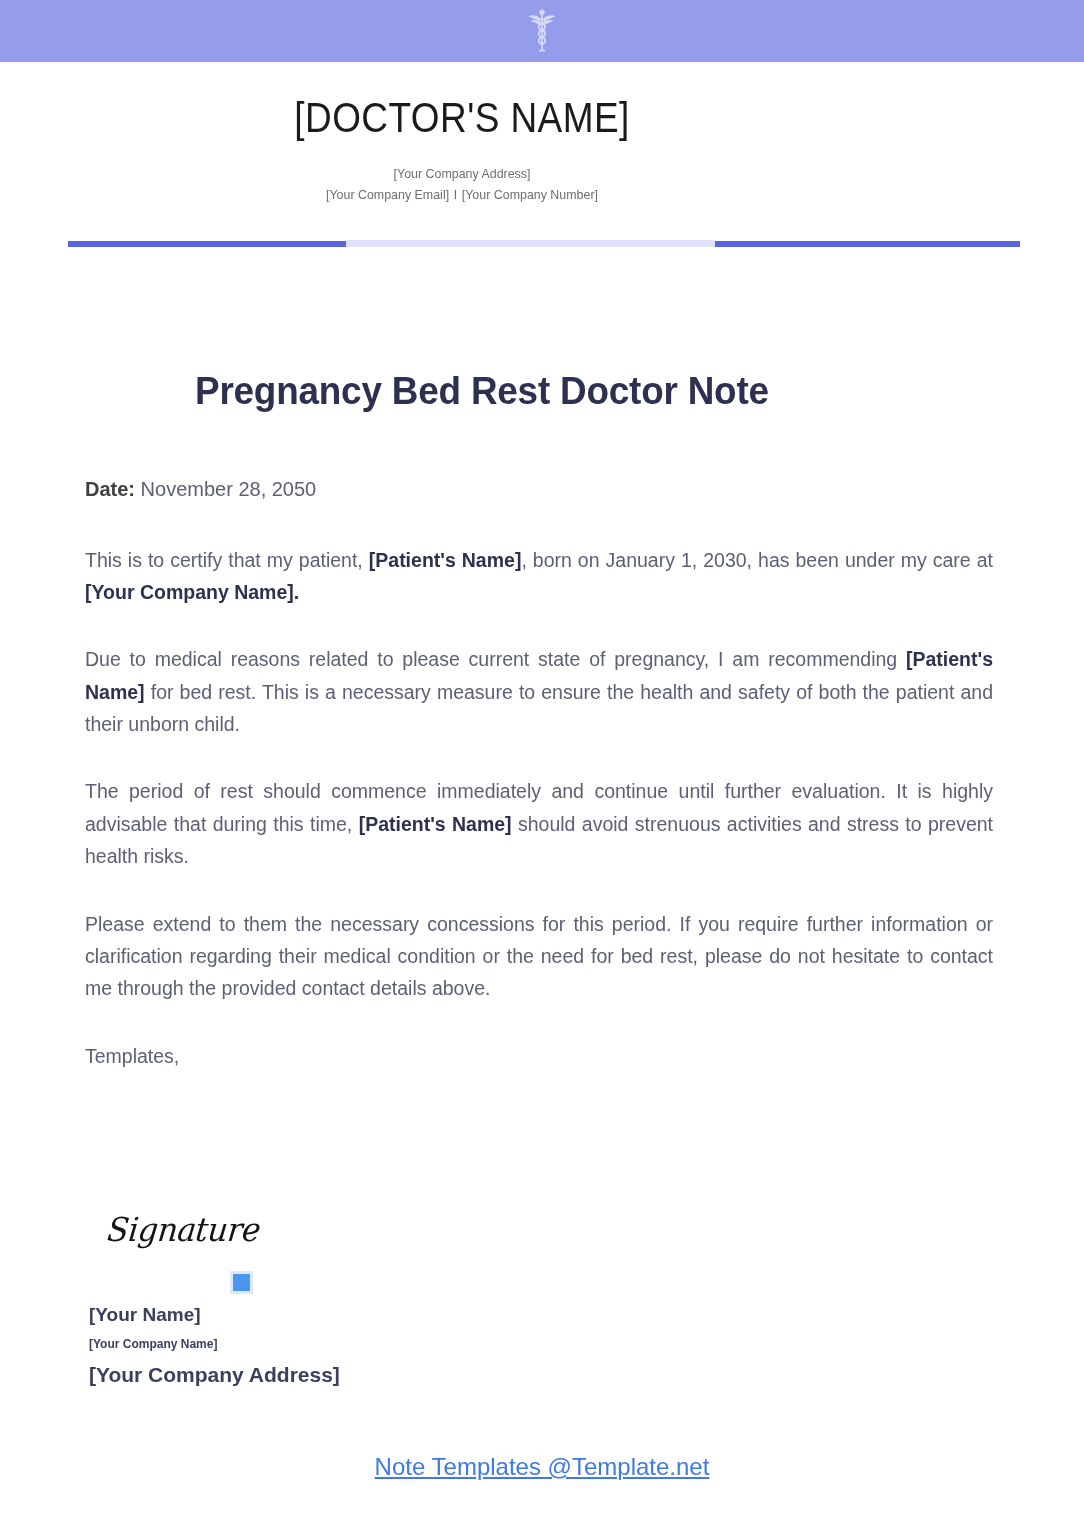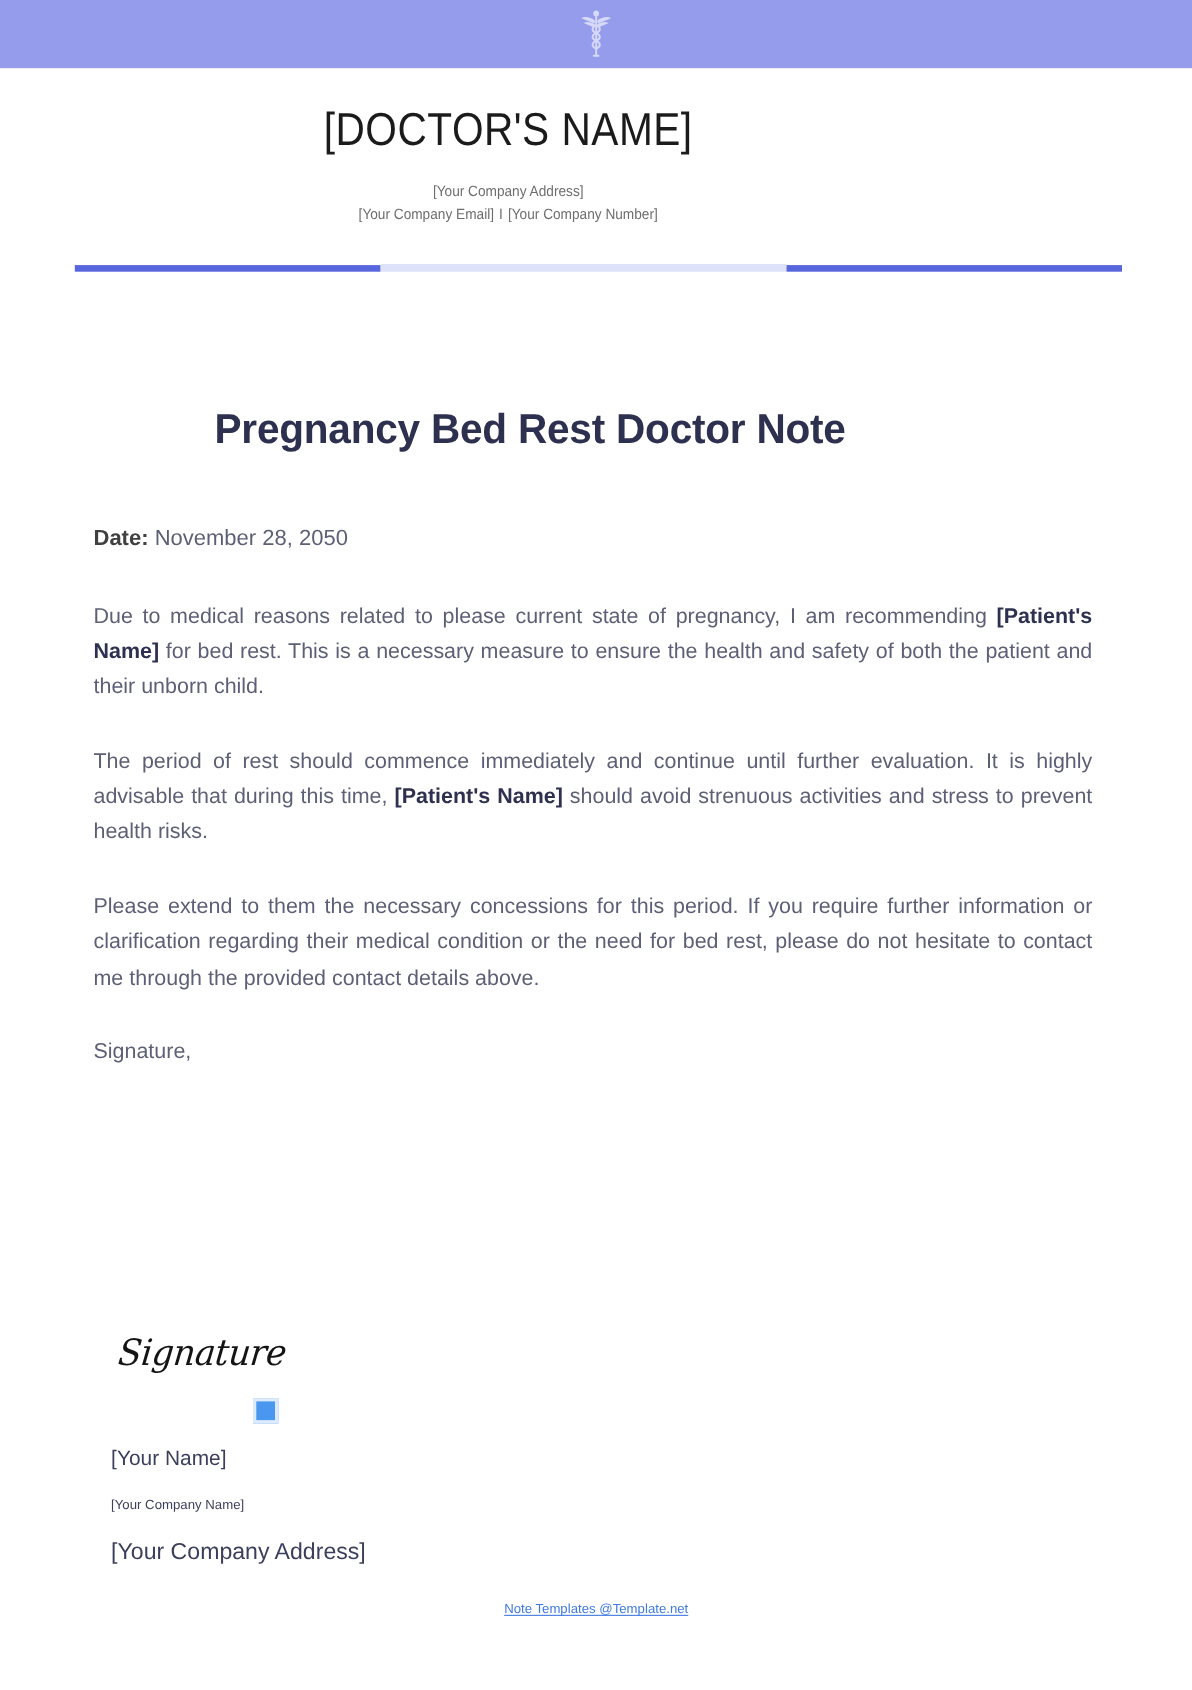--- a/index.html
+++ b/index.html
@@ -178,39 +178,39 @@
     box-sizing: content-box;
   }
 
   .signer-lines {
     position: absolute;
     top: 1296px;
     left: 85px;
     width: 500px;
   }
   .signer-line {
-    margin: 16px;
-    font-weight: 400;
+    margin: 4px;
+    font-weight: 700;
     color: #3c3f5c;
     line-height: 1.62;
   }
   .signer-name   { font-size: 19px; }
   .signer-company{ font-size: 12px; }
   .signer-address{ font-size: 21px; }
 
   
   .footer {
     position: absolute;
     top: 1453px;
     left: 0;
     width: 1084px;
     text-align: center;
   }
   .footer-link {
-    font-size: 12px;
+    font-size: 24px;
     color: #3f7ae0;
     text-decoration: underline;
     text-underline-offset: 2px;
   }
 </style>
 </head>
 <body>
 
 <div class="top-band" style="background: rgb(149, 156, 235);">
   <svg class="caduceus" viewBox="0 0 64 104" aria-hidden="true">
@@ -252,25 +252,26 @@
 
 <div class="doc-body">
 
   <h2 class="doc-title" style="color: rgb(46, 48, 80);">Pregnancy Bed Rest Doctor Note</h2>
 
   <p class="date-line">
     <span class="date-label">Date:</span>
     <span>November 28, 2050</span>
   </p>
 
+  <p class="para"><span>This is to certify that my patient, </span><span class="ph">[Patient's Name]</span><span>, born on January 1, 2030, has been under my care at </span><span class="ph">[Your Company Name].</span></p>
   <p class="para"><span>Due to medical reasons related to please current state of pregnancy, I am recommending </span><span class="ph">[Patient's Name]</span><span> for bed rest. This is a necessary measure to ensure the health and safety of both the patient and their unborn child.</span></p>
   <p class="para"><span>The period of rest should commence immediately and continue until further evaluation. It is highly advisable that during this time, </span><span class="ph">[Patient's Name]</span><span> should avoid strenuous activities and stress to prevent health risks.</span></p>
   <p class="para"><span>Please extend to them the necessary concessions for this period. If you require further information or clarification regarding their medical condition or the need for bed rest, please do not hesitate to contact me through the provided contact details above.</span></p>
 
-  <p class="sincerely">Signature,</p>
+  <p class="sincerely">Templates,</p>
 </div>
 
 <div class="signature-block">
   <p class="signature-script">Signature</p>
   <div class="selection-handle" style="background: rgb(74, 151, 239); border-color: rgb(220, 234, 251);"></div>
 </div>
 
 <div class="signer-lines">
   <p class="signer-line signer-name">[Your Name]</p>
   <p class="signer-line signer-company">[Your Company Name]</p>

